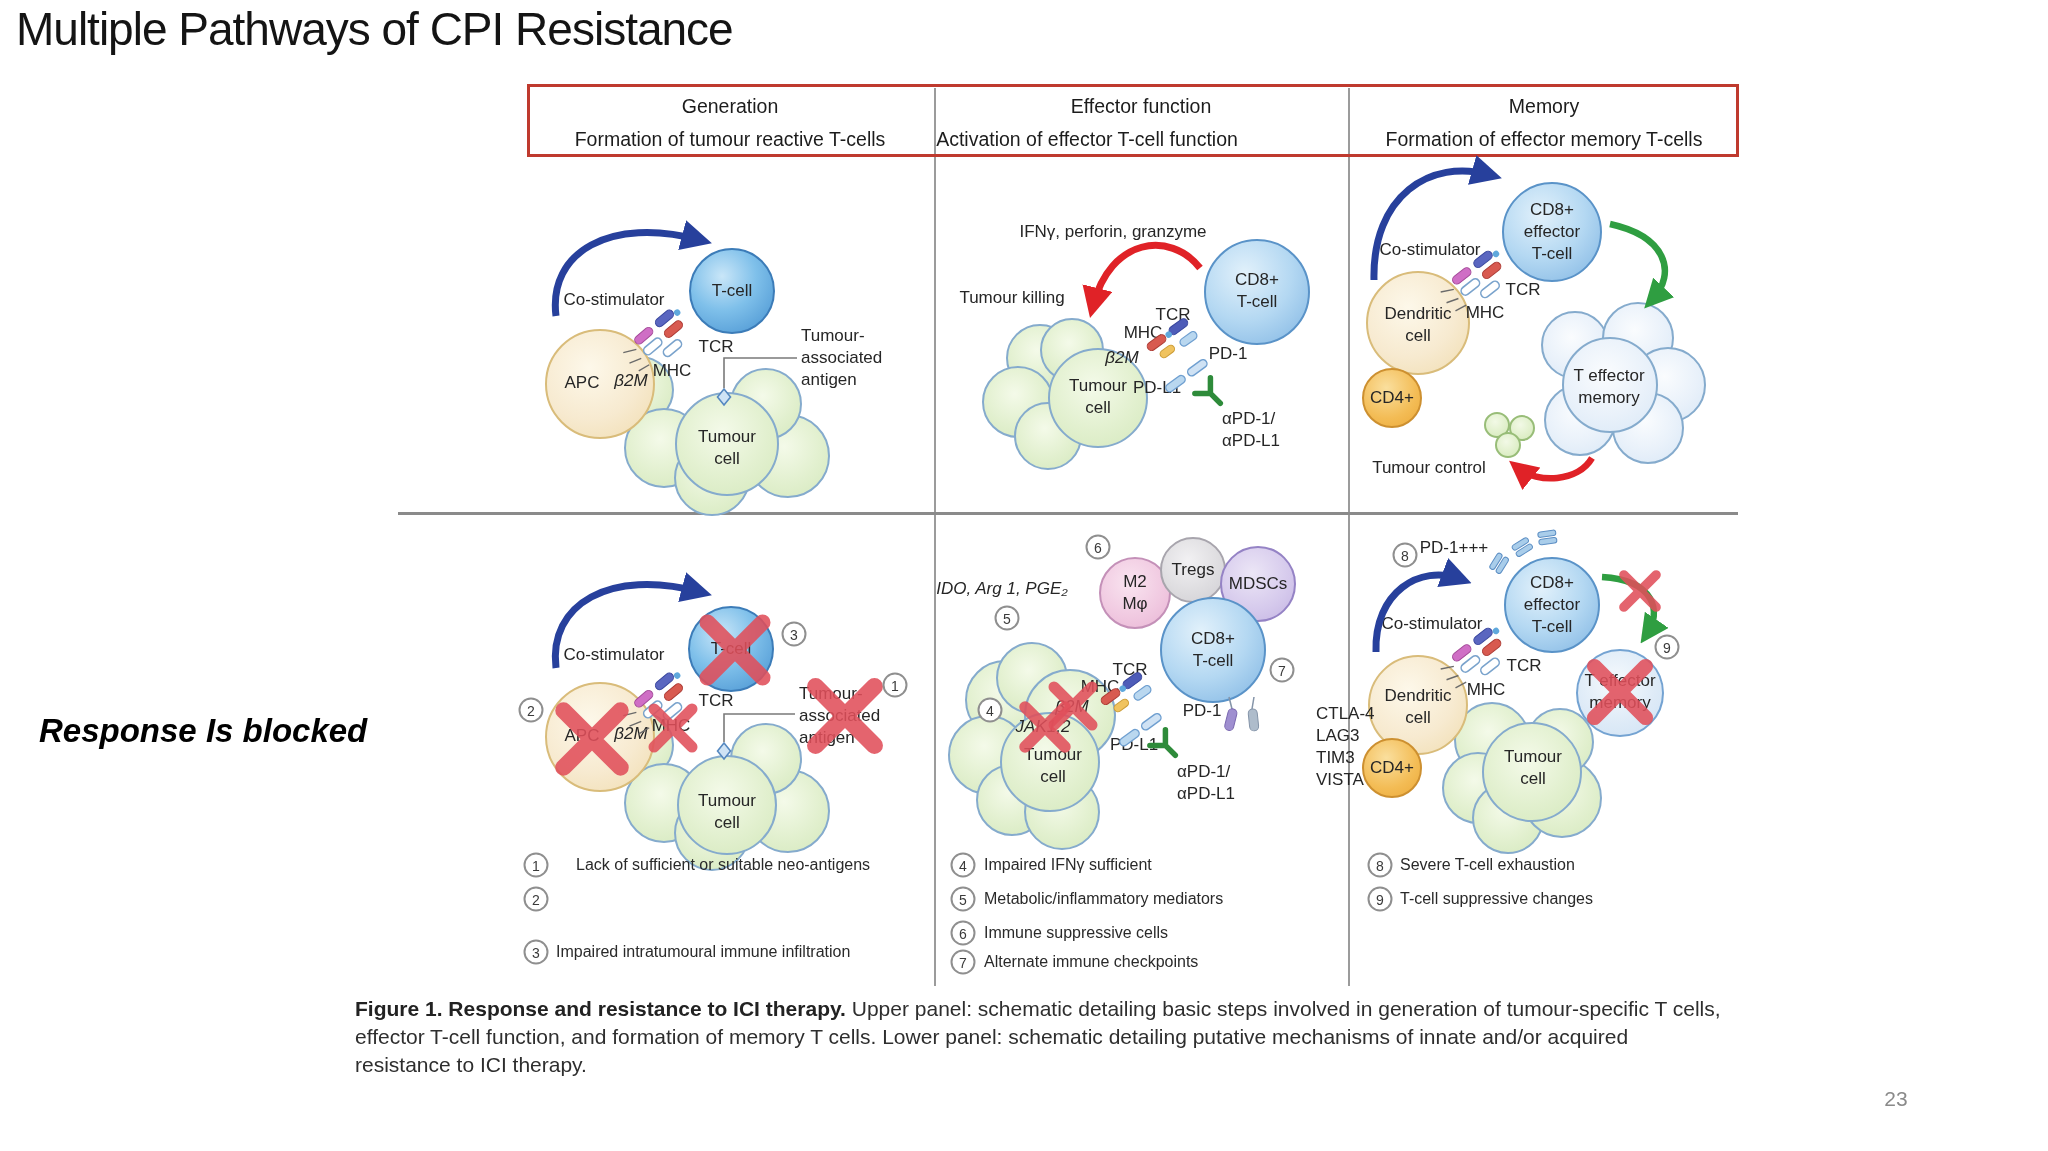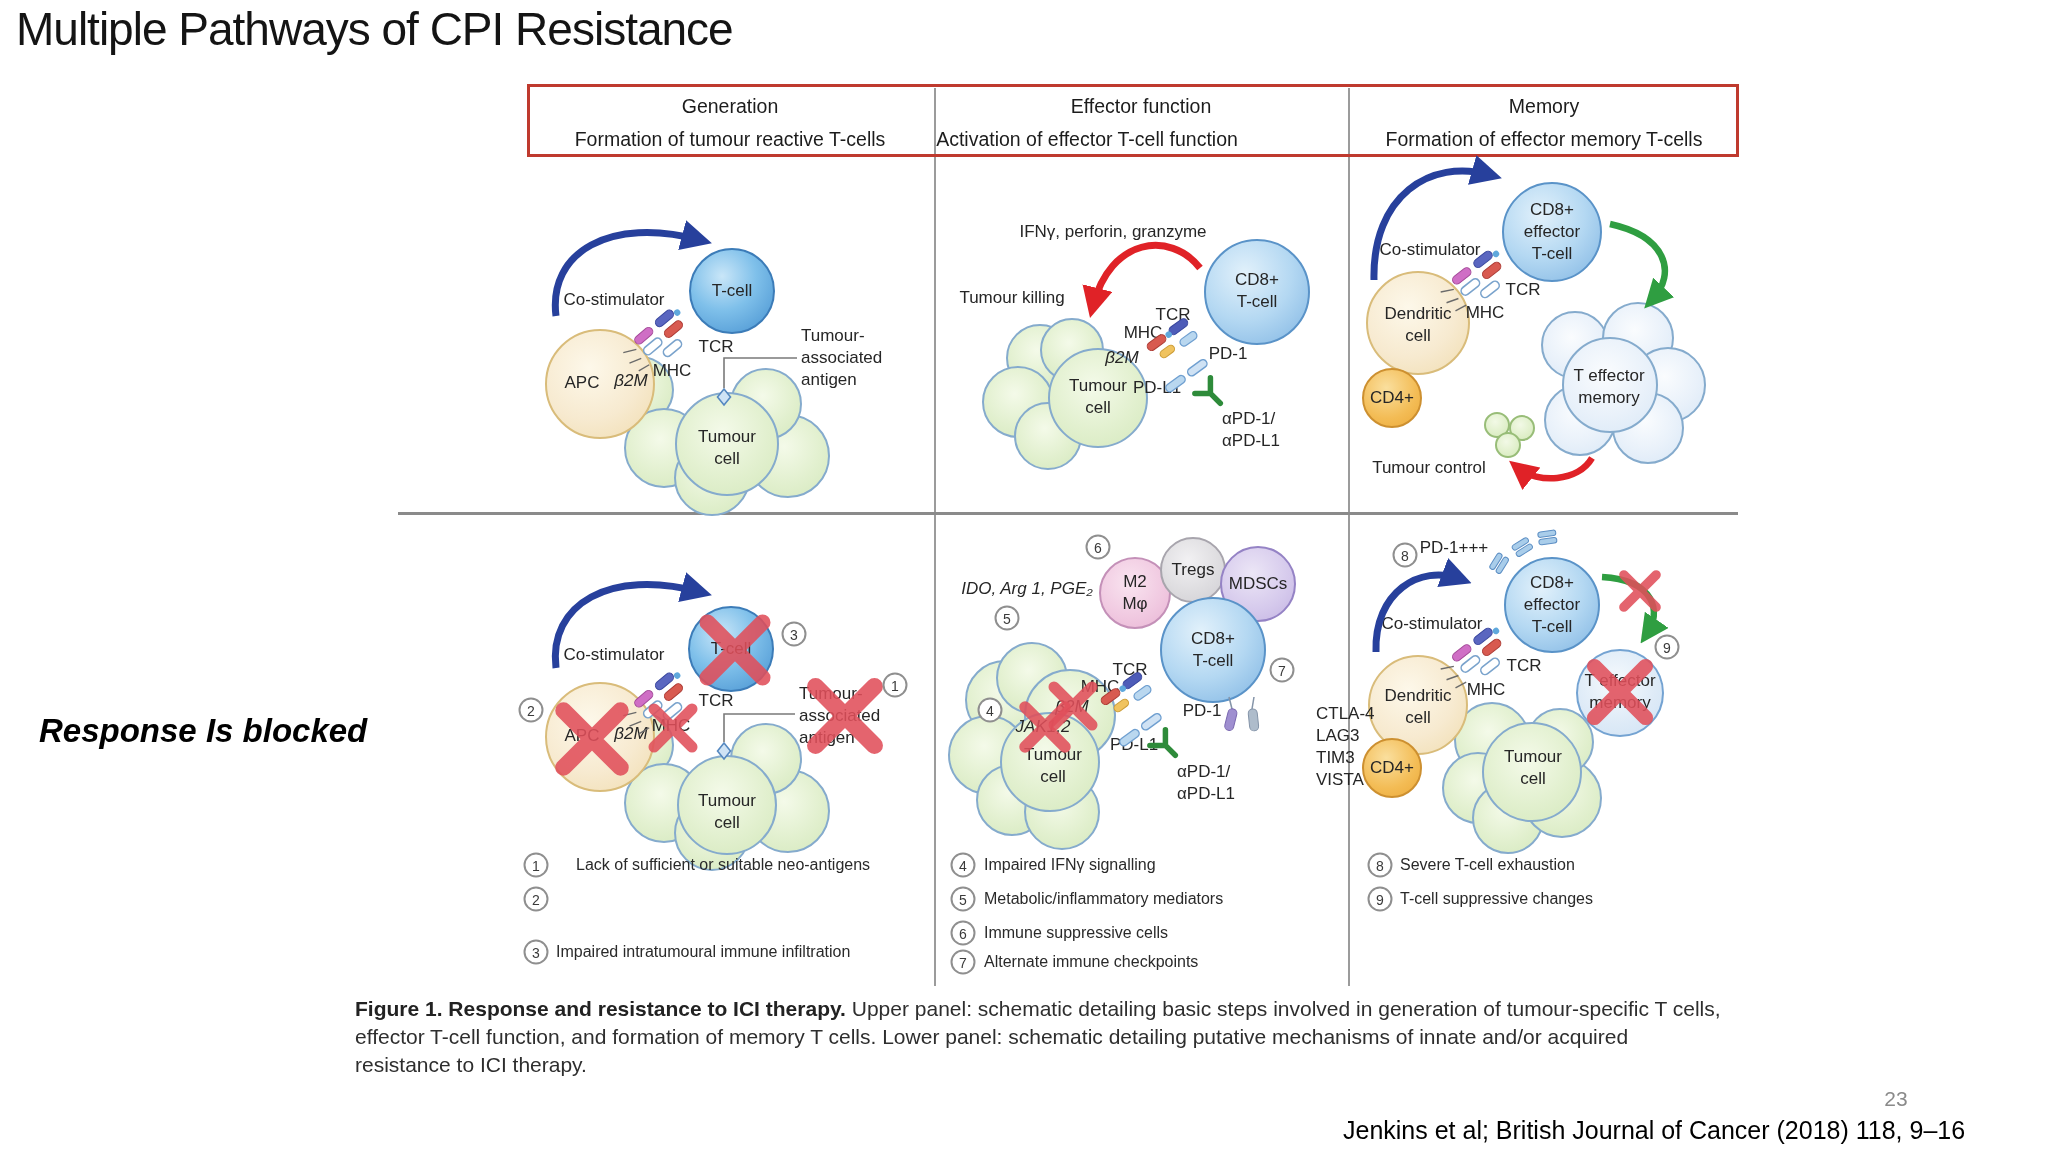--- a/index.html
+++ b/index.html
@@ -147,21 +147,21 @@
   <div class="cell green" style="left:948px;top:715px;width:80px;height:80px"></div>
   <div class="cell green" style="left:976px;top:764px;width:72px;height:72px"></div>
   <div class="cell green" style="left:1024px;top:774px;width:76px;height:76px"></div>
   <div class="cell green" style="left:996px;top:642px;width:72px;height:72px"></div>
   <div class="cell green front" style="left:1024px;top:669px;width:92px;height:92px"></div>
   <div class="cell green front" style="left:1000px;top:712px;width:100px;height:100px"></div>
   <div class="cell pink" style="left:1099px;top:557px;width:72px;height:72px"></div>
   <div class="cell grayc" style="left:1160px;top:537px;width:66px;height:66px"></div>
   <div class="cell lav" style="left:1220px;top:546px;width:76px;height:76px"></div>
   <div class="cell blue2 top3" style="left:1160px;top:597px;width:106px;height:106px"></div>
-  <div class="lbl it" style="left:1027px;top:589px">IDO, Arg 1, PGE₂</div>
+  <div class="lbl it" style="left:1002px;top:589px">IDO, Arg 1, PGE₂</div>
   <div class="lbl" style="left:1135px;top:593px">M2
 Mφ</div>
   <div class="lbl" style="left:1193px;top:570px">Tregs</div>
   <div class="lbl" style="left:1258px;top:584px">MDSCs</div>
   <div class="lbl top3" style="left:1213px;top:650px;z-index:4">CD8+
 T-cell</div>
   <div class="lbl" style="left:1130px;top:670px">TCR</div>
   <div class="lbl" style="left:1100px;top:687px">MHC</div>
   <div class="lbl it" style="left:1072px;top:707px">β2M</div>
   <div class="lbl it" style="left:1043px;top:727px">JAK1,2</div>
@@ -300,32 +300,31 @@
     <use href="#xm" transform="translate(1620 692) scale(1.35)"></use>
   </svg>
 
   <div class="num" style="left:536px;top:865px">1</div>
   <div class="leg-text" style="left:576px;top:865px">Lack of sufficient or suitable neo-antigens</div>
   <div class="num" style="left:536px;top:899px">2</div>
   <div class="num" style="left:536px;top:952px">3</div>
   <div class="leg-text" style="left:556px;top:952px">Impaired intratumoural immune infiltration</div>
 
   <div class="num" style="left:963px;top:865px">4</div>
-  <div class="leg-text" style="left:984px;top:865px">Impaired IFNγ signalling</div>
+  <div class="leg-text" style="left:984px;top:865px">Impaired IFNγ sufficient</div>
   <div class="num" style="left:963px;top:899px">5</div>
   <div class="leg-text" style="left:984px;top:899px">Metabolic/inflammatory mediators</div>
   <div class="num" style="left:963px;top:933px">6</div>
   <div class="leg-text" style="left:984px;top:933px">Immune suppressive cells</div>
   <div class="num" style="left:963px;top:962px">7</div>
   <div class="leg-text" style="left:984px;top:962px">Alternate immune checkpoints</div>
 
   <div class="num" style="left:1380px;top:865px">8</div>
   <div class="leg-text" style="left:1400px;top:865px">Severe T-cell exhaustion</div>
   <div class="num" style="left:1380px;top:899px">9</div>
   <div class="leg-text" style="left:1400px;top:899px">T-cell suppressive changes</div>
 
   <div class="cap" style="left:355px;top:1009px"><b>Figure 1. Response and resistance to ICI therapy.</b><span> Upper panel: schematic detailing basic steps involved in generation of tumour-specific T cells,</span></div>
   <div class="cap" style="left:355px;top:1037px">effector T-cell function, and formation of memory T cells. Lower panel: schematic detailing putative mechanisms of innate and/or acquired</div>
   <div class="cap" style="left:355px;top:1065px">resistance to ICI therapy.</div>
   <div class="pagenum" style="left:1896px;top:1099px">23</div>
-  <div class="cite" style="left:1343px;top:1130px">Jenkins et al; British Journal of Cancer (2018) 118, 9–16</div>
 
 </div>
 
 </body></html>

